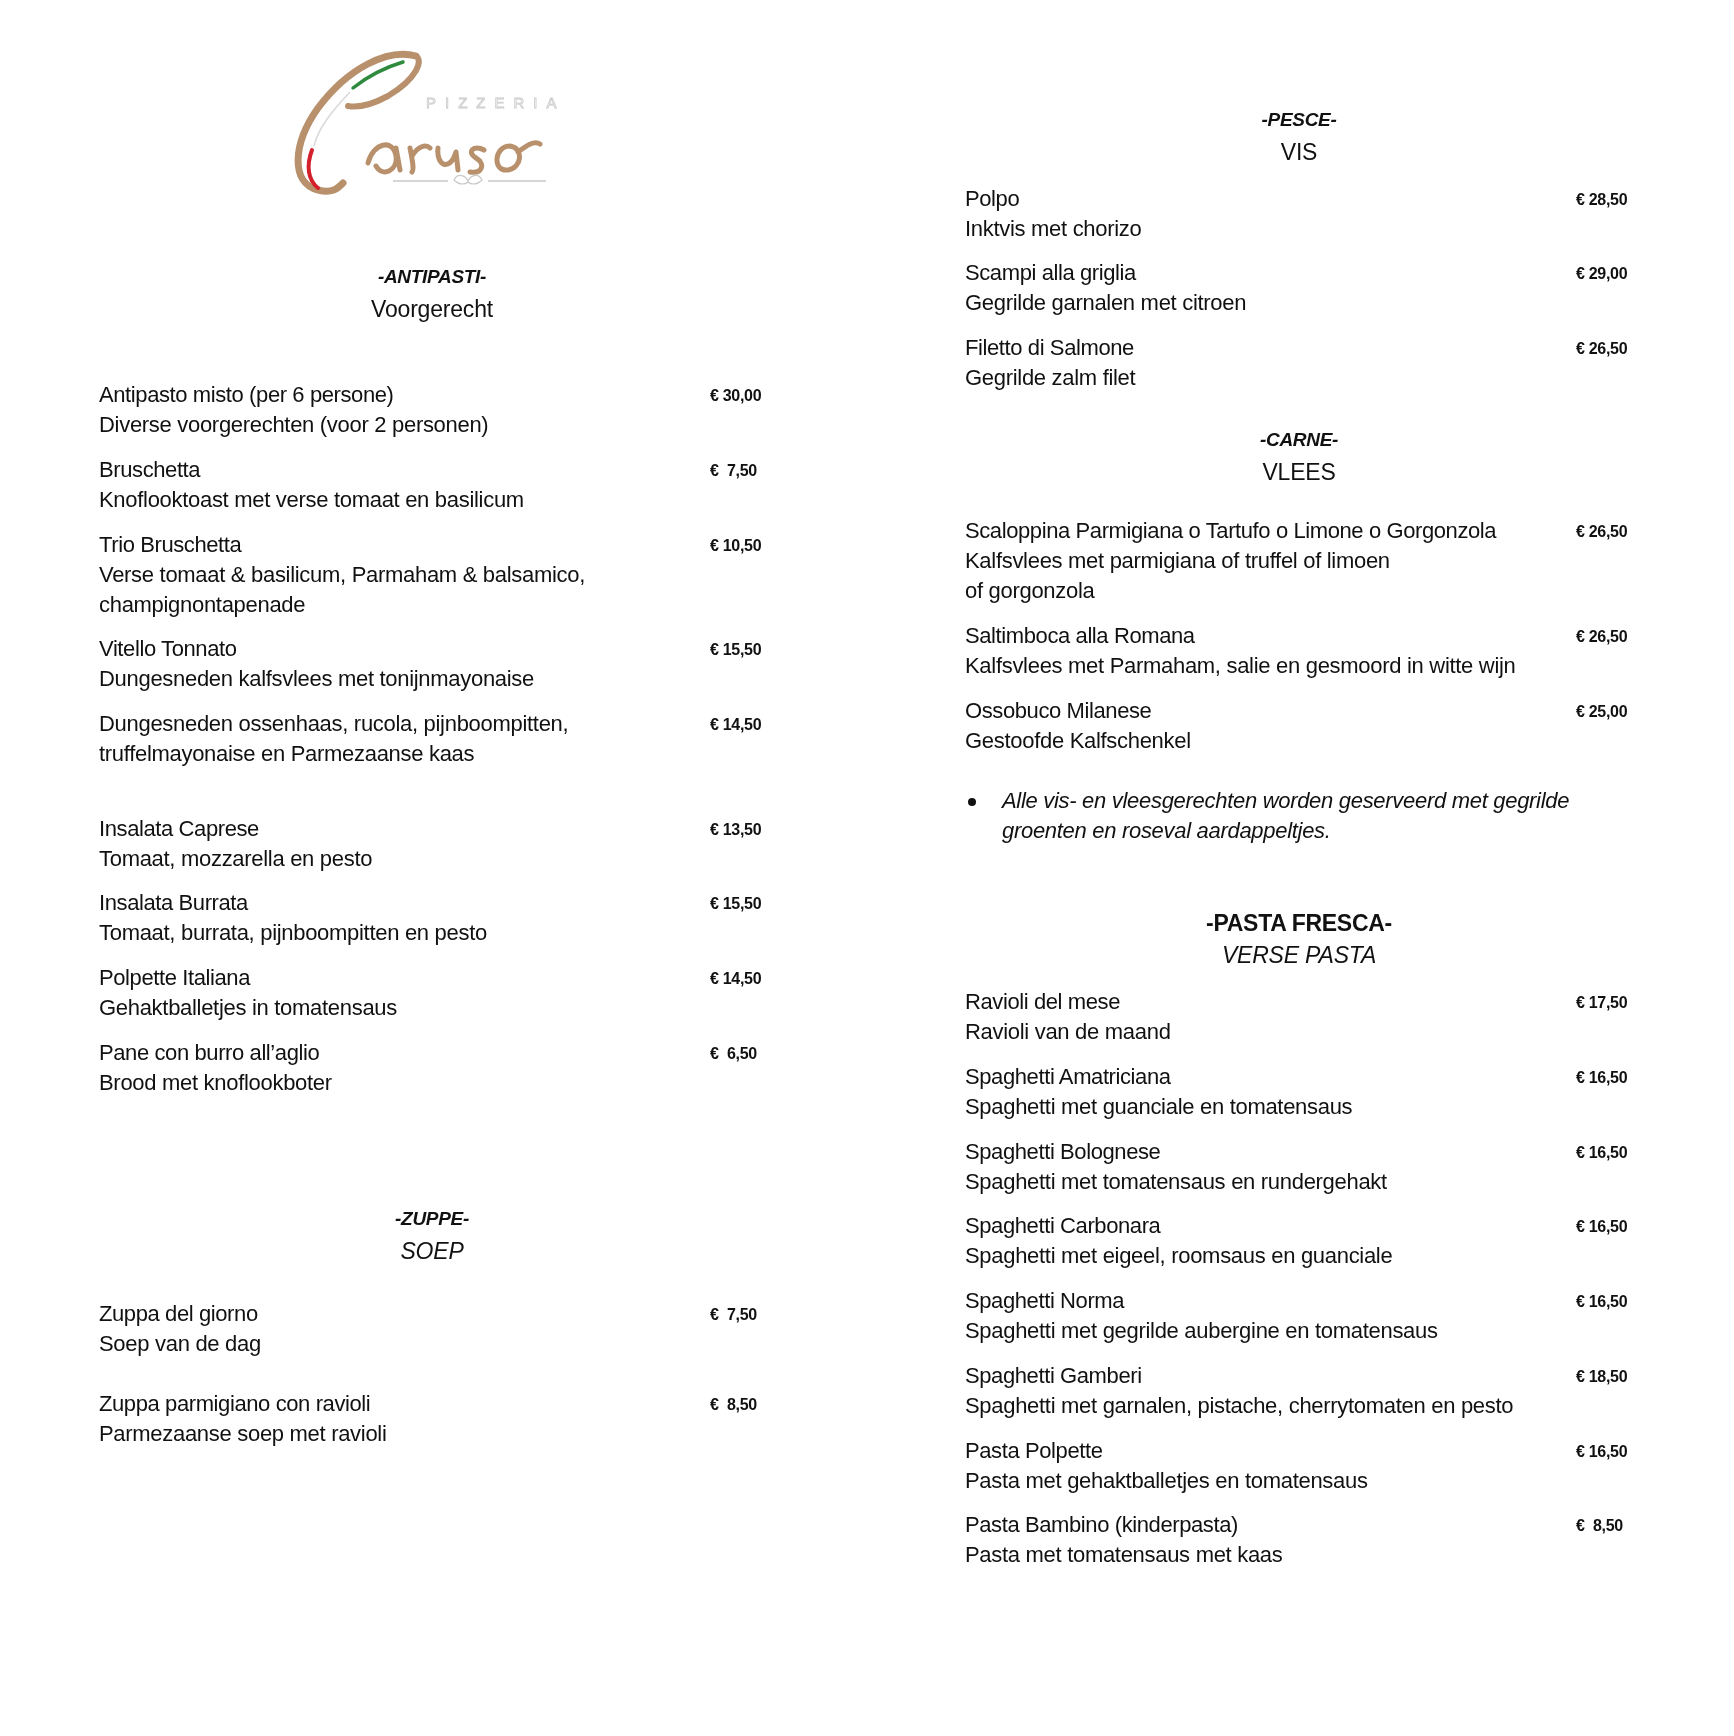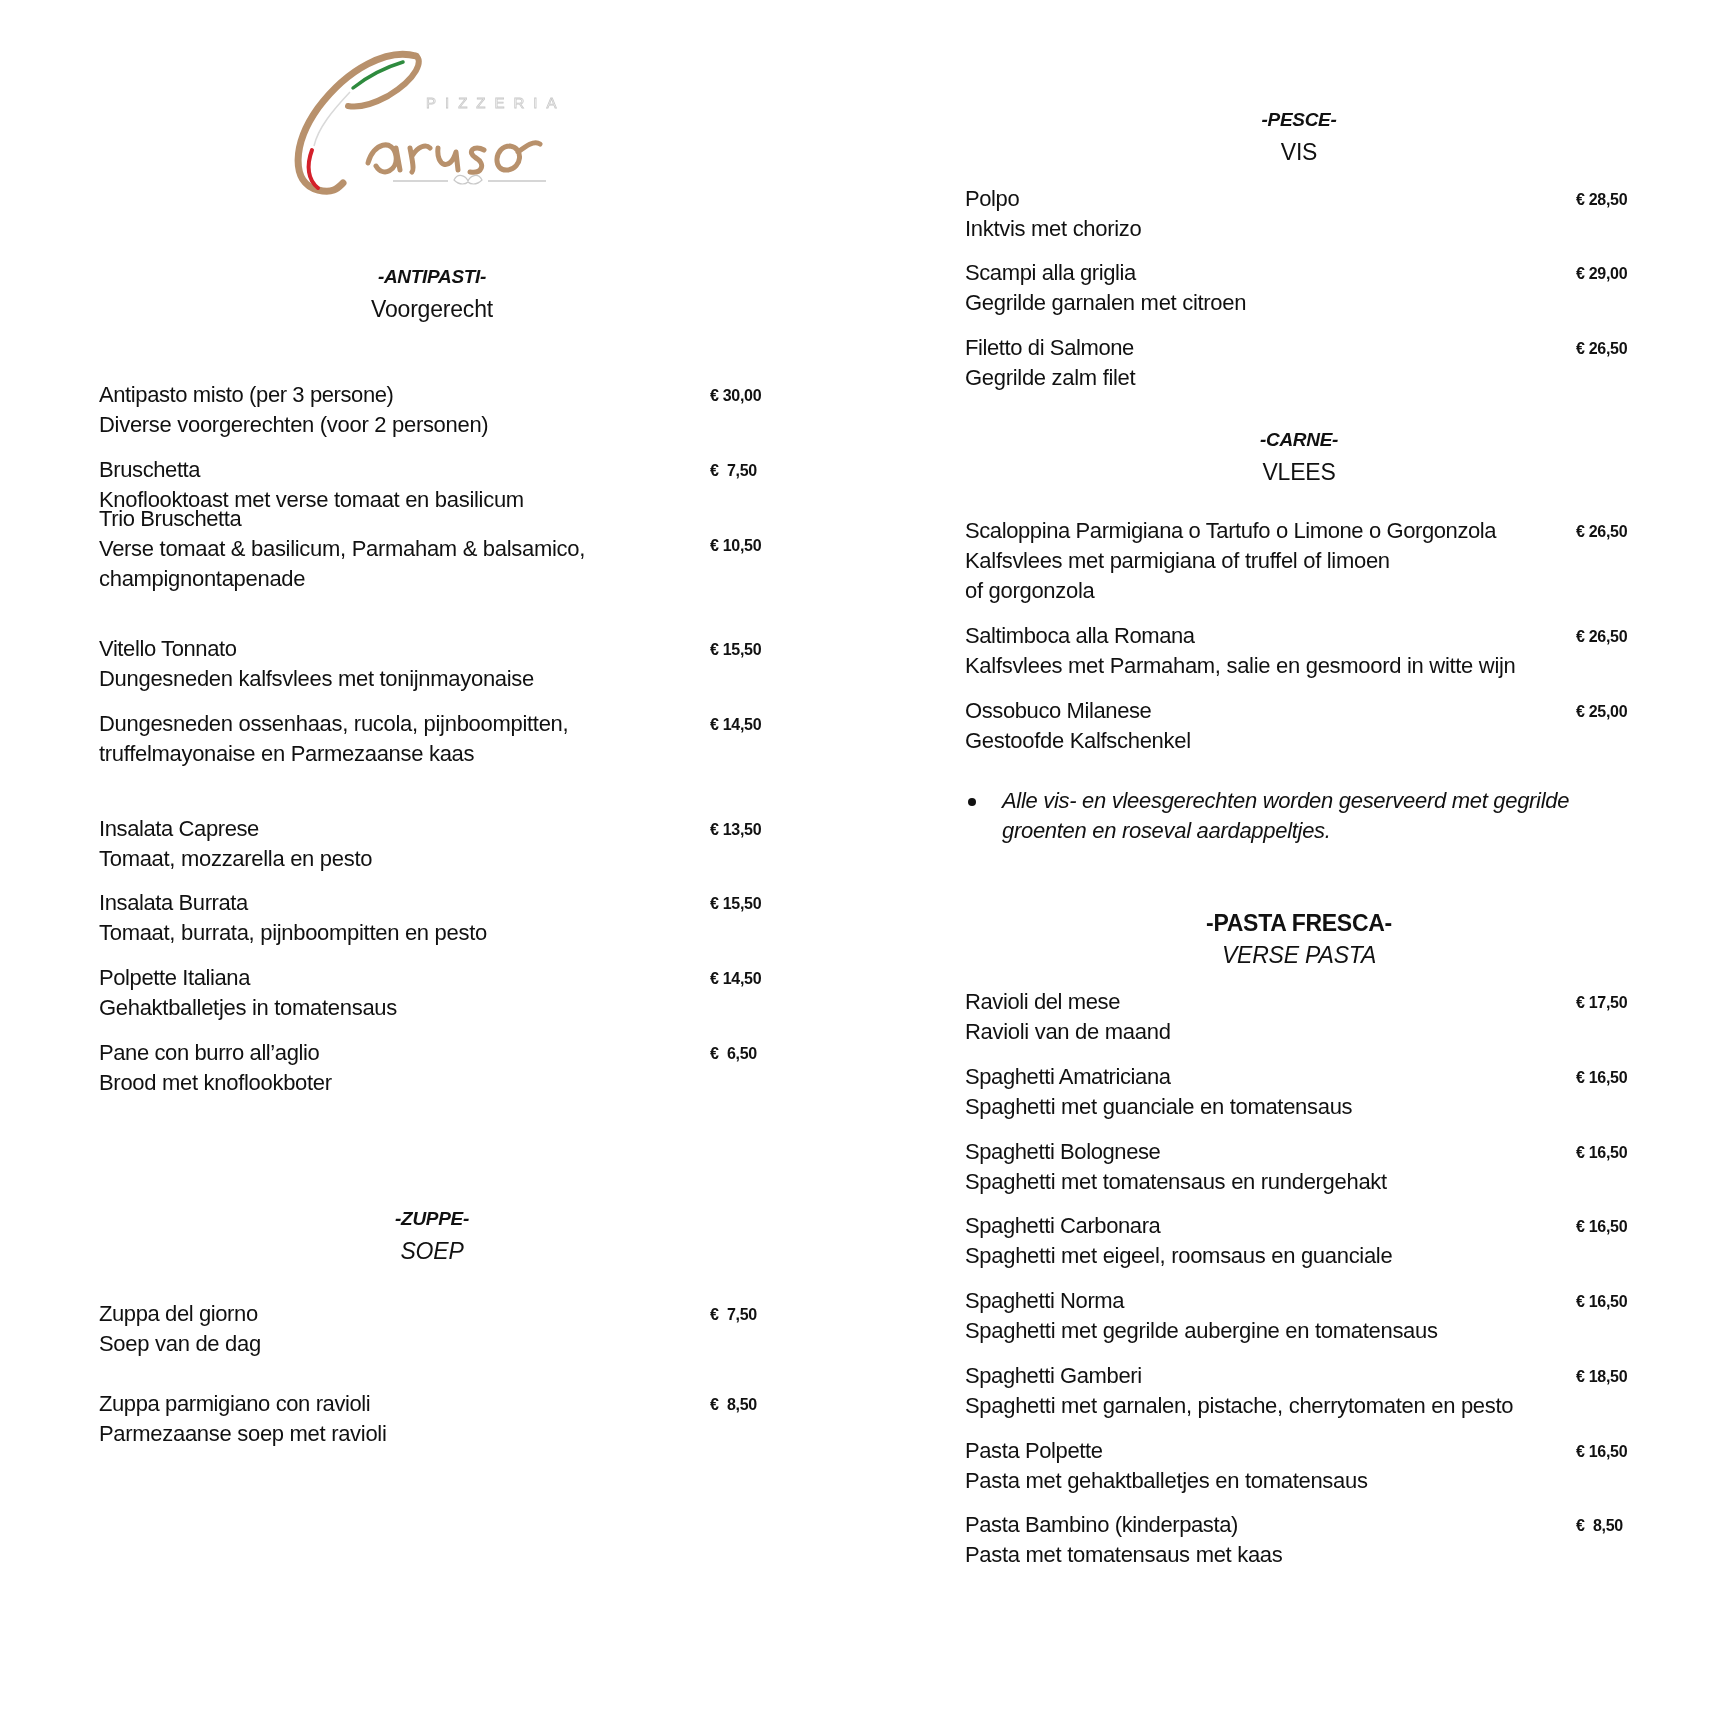--- a/index.html
+++ b/index.html
@@ -47,32 +47,32 @@
     <path d="M166 132 C 170 124, 178 128, 180 133 C 182 128, 190 124, 194 132 C 188 138, 182 136, 180 134 C 178 136, 172 138, 166 132 Z" fill="none" stroke="#c9c9c9" stroke-width="1.2"></path>
   </svg>
 </div>
 
 <div class="sec-head" style="left:132px; top:261px;">
   <div class="sec-it">-ANTIPASTI-</div>
   <div class="sec-sub">Voorgerecht</div>
 </div>
 
 <div class="item" style="left:99px; top:380px;">
-  <div class="name">Antipasto misto (per 3 persone)</div>
+  <div class="name">Antipasto misto (per 6 persone)</div>
   <div class="desc">Diverse voorgerechten (voor 2 personen)</div>
 </div>
 <div class="price" style="left:710px; top:381px;">€ 30,00</div>
 
 <div class="item" style="left:99px; top:455px;">
   <div class="name">Bruschetta</div>
   <div class="desc">Knoflooktoast met verse tomaat en basilicum</div>
 </div>
 <div class="price" style="left:710px; top:456px;">€  7,50</div>
 
-<div class="item" style="left:99px; top:504px;">
+<div class="item" style="left:99px; top:530px;">
   <div class="name">Trio Bruschetta</div>
   <div class="desc">Verse tomaat &amp; basilicum, Parmaham &amp; balsamico,
 champignontapenade</div>
 </div>
 <div class="price" style="left:710px; top:531px;">€ 10,50</div>
 
 <div class="item" style="left:99px; top:634px;">
   <div class="name">Vitello Tonnato</div>
   <div class="desc">Dungesneden kalfsvlees met tonijnmayonaise</div>
 </div>

